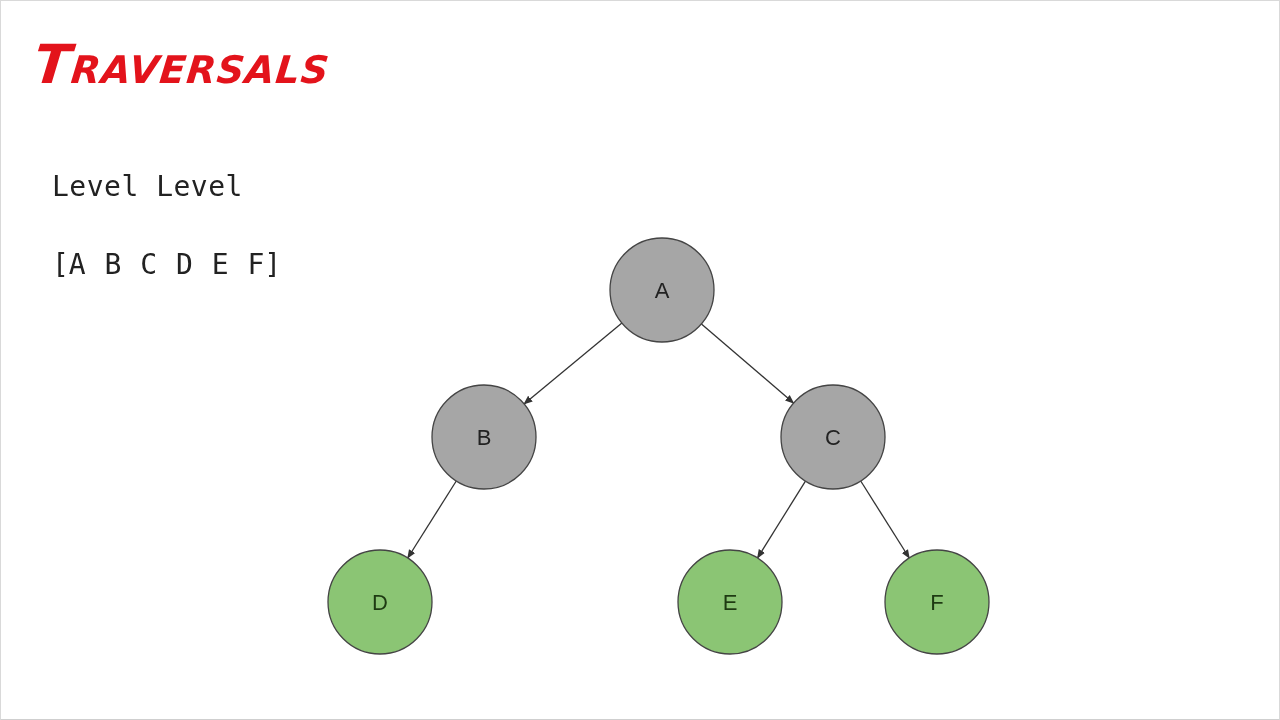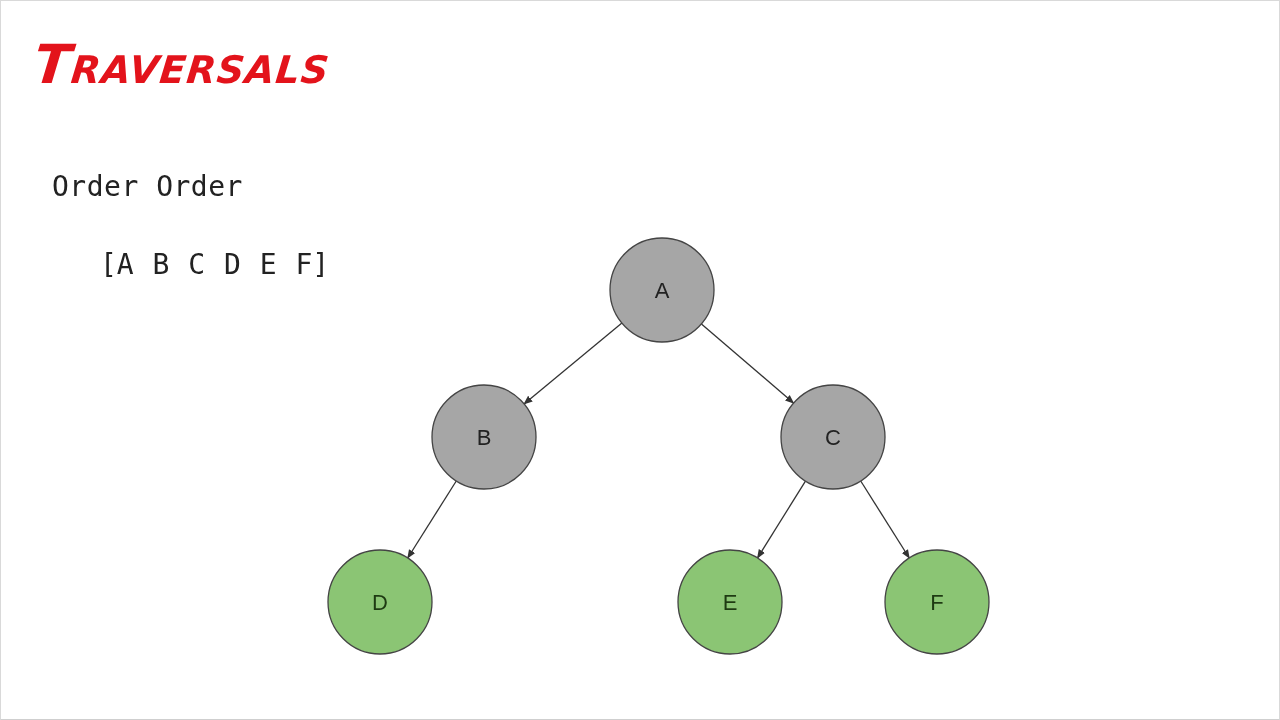--- a/index.html
+++ b/index.html
@@ -23,35 +23,35 @@
       font-variant: small-caps;
     }
     .subtitle {
       position: absolute; left: 52px; top: 170px;
       font-family: "DejaVu Sans Mono", monospace;
       font-size: 28px; color: #222222; letter-spacing: 0.5px;
     }
     .result {
       position: absolute; left: 52px; top: 248px;
       font-family: "DejaVu Sans Mono", monospace;
-      font-size: 28px; color: #222222; word-spacing: 2px; margin-left: 48px;
+      font-size: 28px; color: #222222; word-spacing: 2px;
     }
     svg.tree { position: absolute; left: 0; top: 0; }
     .node-label {
       font-family: "Liberation Sans", sans-serif;
       font-size: 22px; text-anchor: middle; dominant-baseline: central;
     }
   </style>
 </head>
 <body>
 
 <div class="frame"></div>
 
 <div class="title">Traversals</div>
-<div class="subtitle">Order Order</div>
+<div class="subtitle">Level Level</div>
 <div class="result">[A B C D E F]</div>
 
 <svg class="tree" width="1280" height="720">
   <defs>
     <marker id="arrow" viewBox="0 0 10 10" refX="9" refY="5" markerWidth="7" markerHeight="7" orient="auto-start-reverse">
       <path d="M0,1 L10,5 L0,9 z" fill="#333333"></path>
     </marker>
   </defs>
   <g id="edges">
       <line x1="621.9051805918342" y1="323.11201378090095" x2="524.0948194081658" y2="403.88798621909905" stroke="#333333" stroke-width="1.3" marker-end="url(#arrow)"></line>

